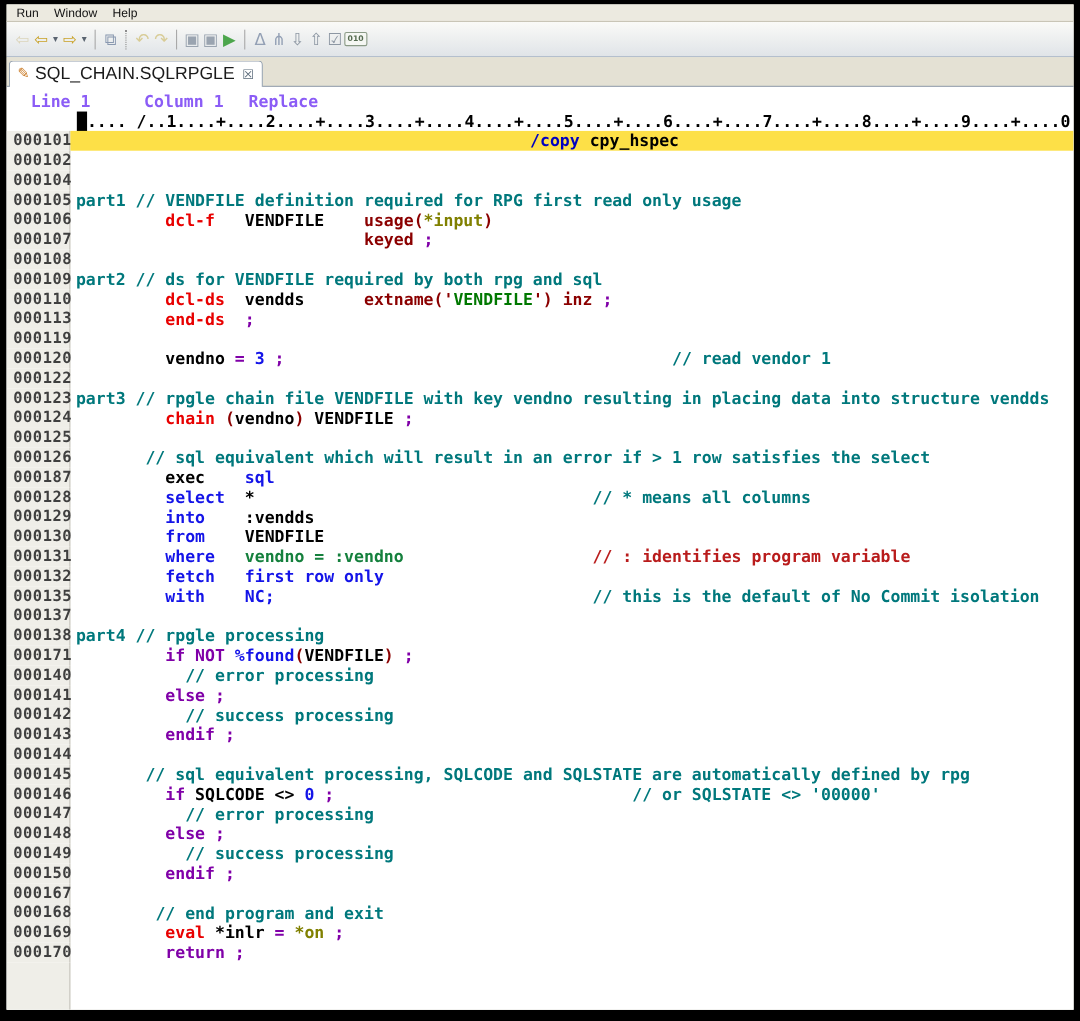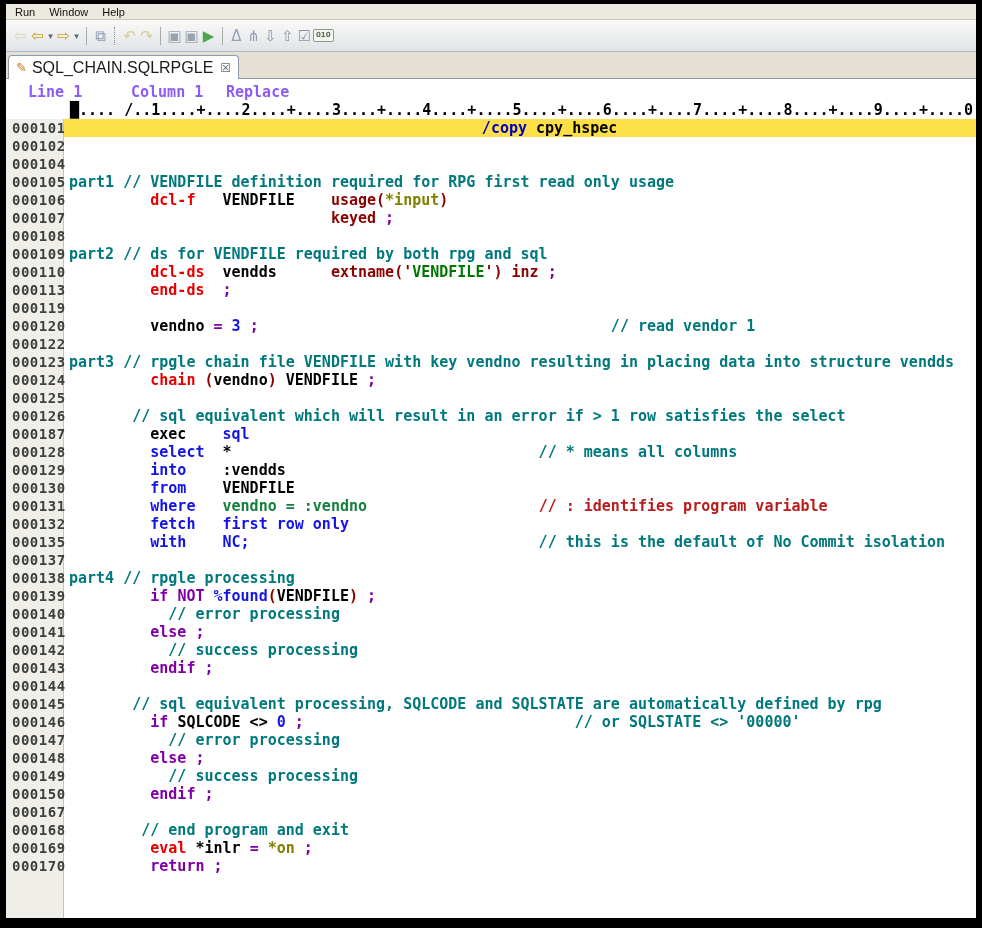--- a/index.html
+++ b/index.html
@@ -197,21 +197,21 @@
         </div>
         <div class="code-row">
           <span class="gutter">000137</span>
           <span class="linetext"> </span>
         </div>
         <div class="code-row">
           <span class="gutter">000138</span>
           <span class="linetext"><span style="color: rgb(0, 120, 124);">part4</span><span style="color: rgb(0, 0, 0);"> </span><span style="color: rgb(0, 120, 124);">// rpgle processing</span></span>
         </div>
         <div class="code-row">
-          <span class="gutter">000139</span>
+          <span class="gutter">000171</span>
           <span class="linetext"><span style="color: rgb(0, 0, 0);">         </span><span style="color: rgb(128, 0, 168);">if</span><span style="color: rgb(0, 0, 0);"> </span><span style="color: rgb(128, 0, 168);">NOT</span><span style="color: rgb(0, 0, 0);"> </span><span style="color: rgb(20, 20, 232);">%found</span><span style="color: rgb(139, 0, 0);">(</span><span style="color: rgb(0, 0, 0);">VENDFILE</span><span style="color: rgb(139, 0, 0);">)</span><span style="color: rgb(0, 0, 0);"> </span><span style="color: rgb(128, 0, 168);">;</span></span>
         </div>
         <div class="code-row">
           <span class="gutter">000140</span>
           <span class="linetext"><span style="color: rgb(0, 0, 0);">           </span><span style="color: rgb(0, 120, 124);">// error processing</span></span>
         </div>
         <div class="code-row">
           <span class="gutter">000141</span>
           <span class="linetext"><span style="color: rgb(0, 0, 0);">         </span><span style="color: rgb(128, 0, 168);">else</span><span style="color: rgb(0, 0, 0);"> </span><span style="color: rgb(128, 0, 168);">;</span></span>
         </div>

